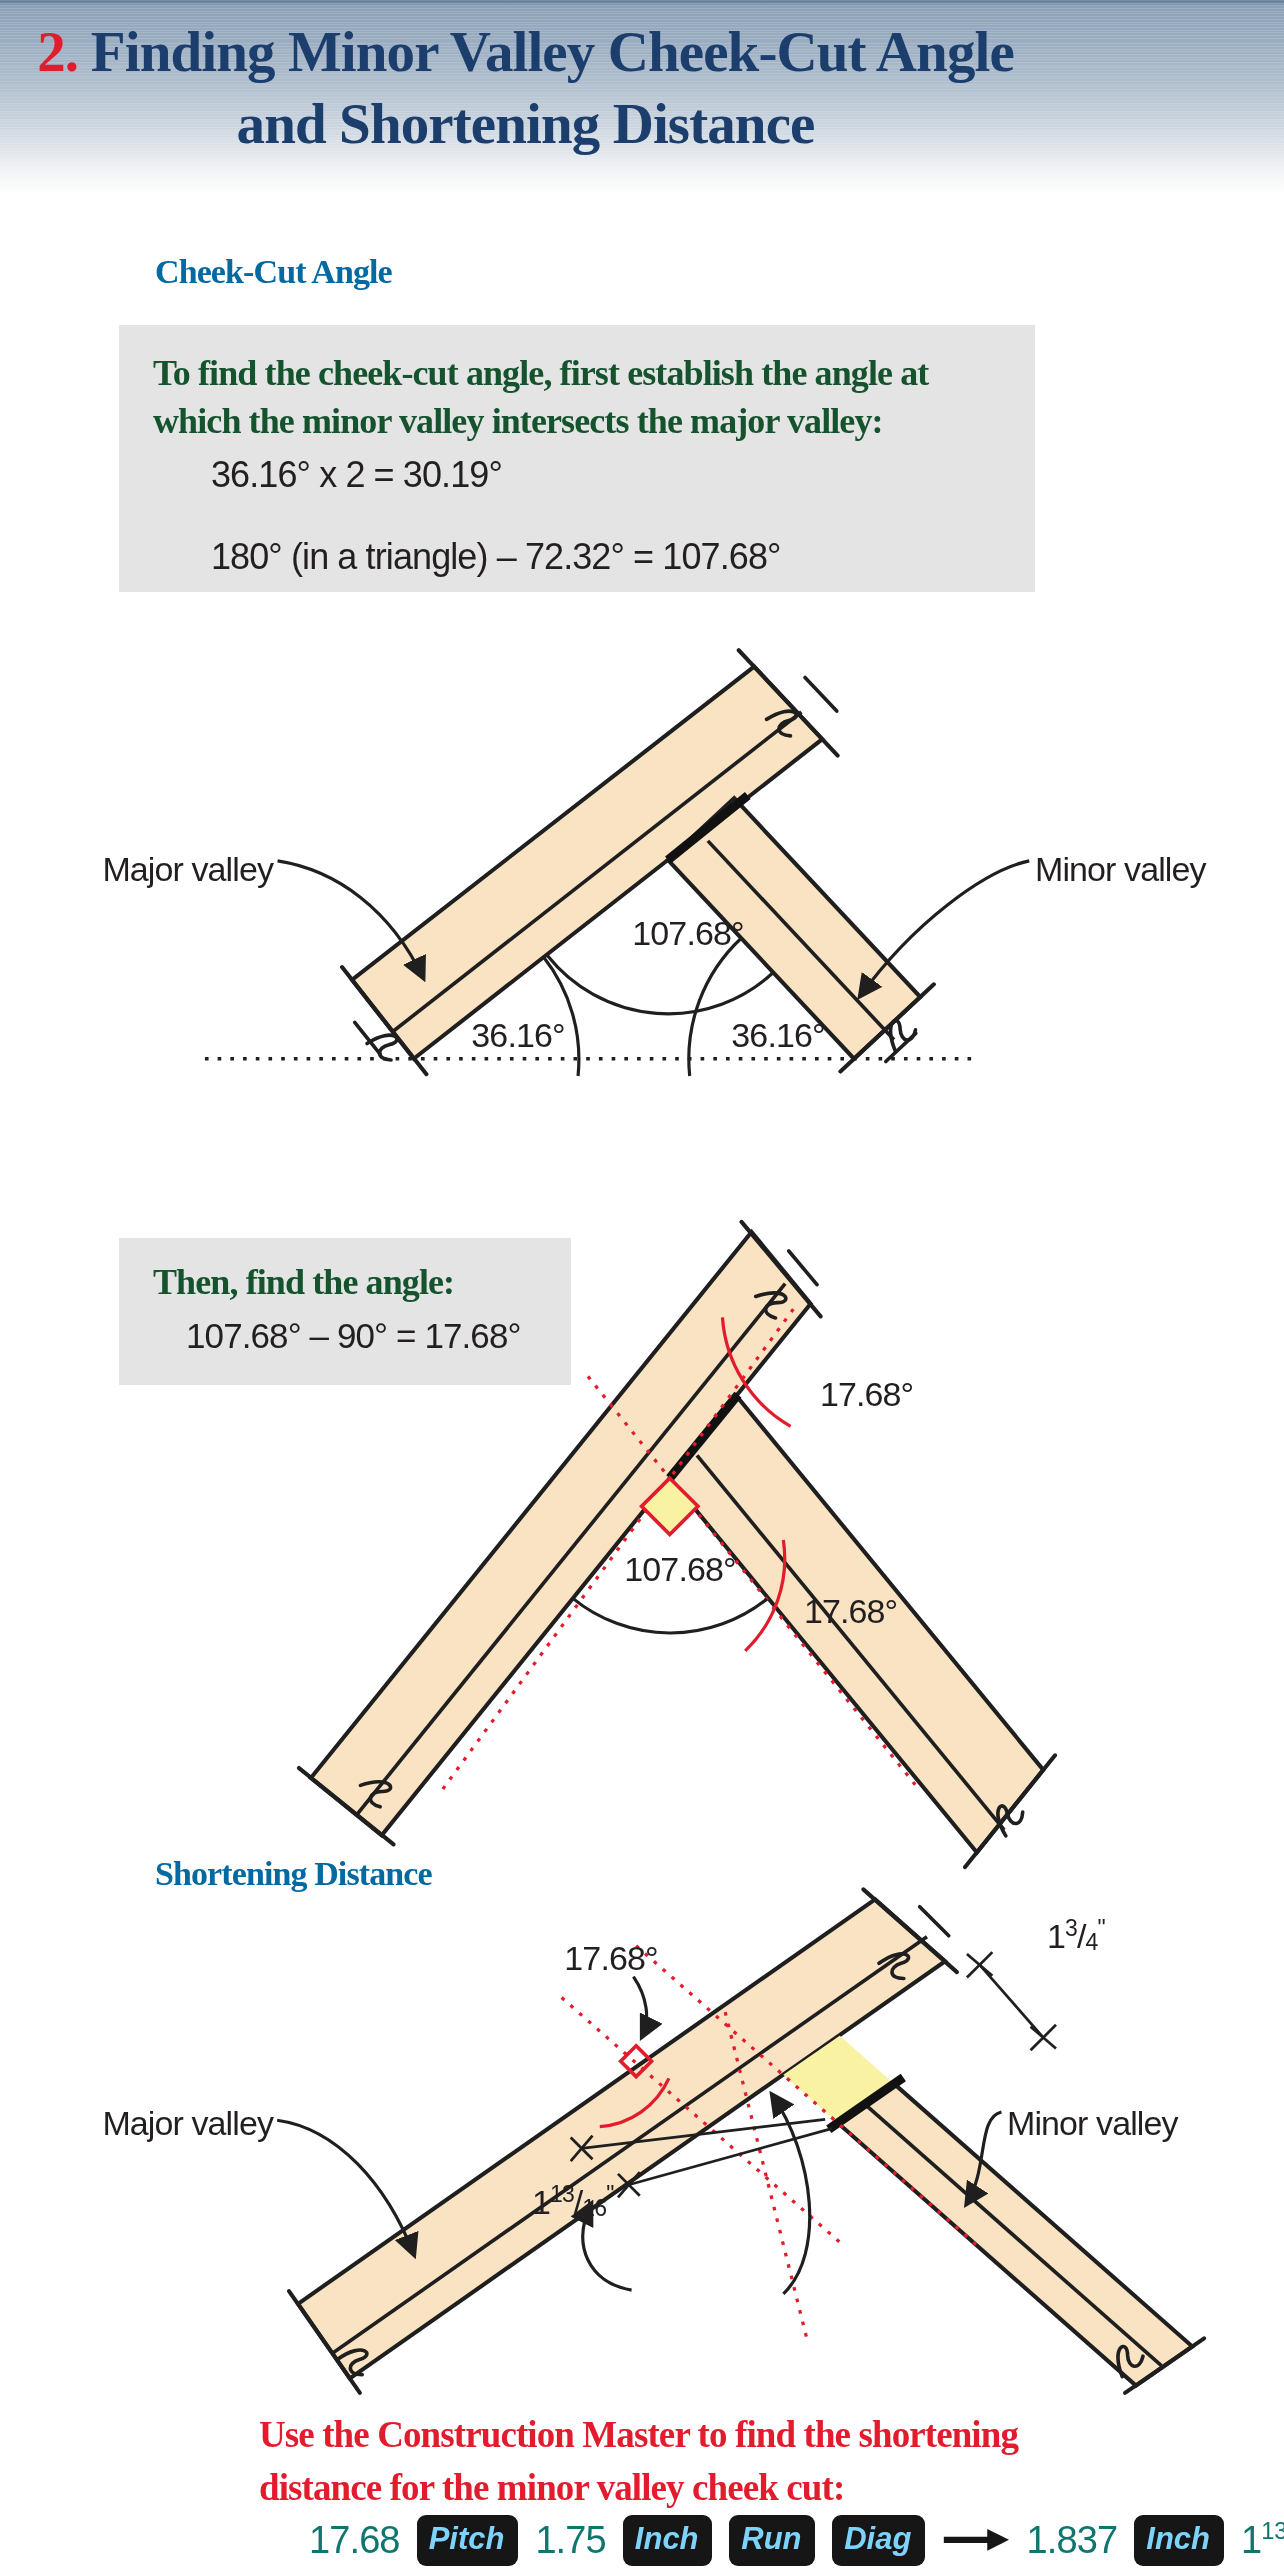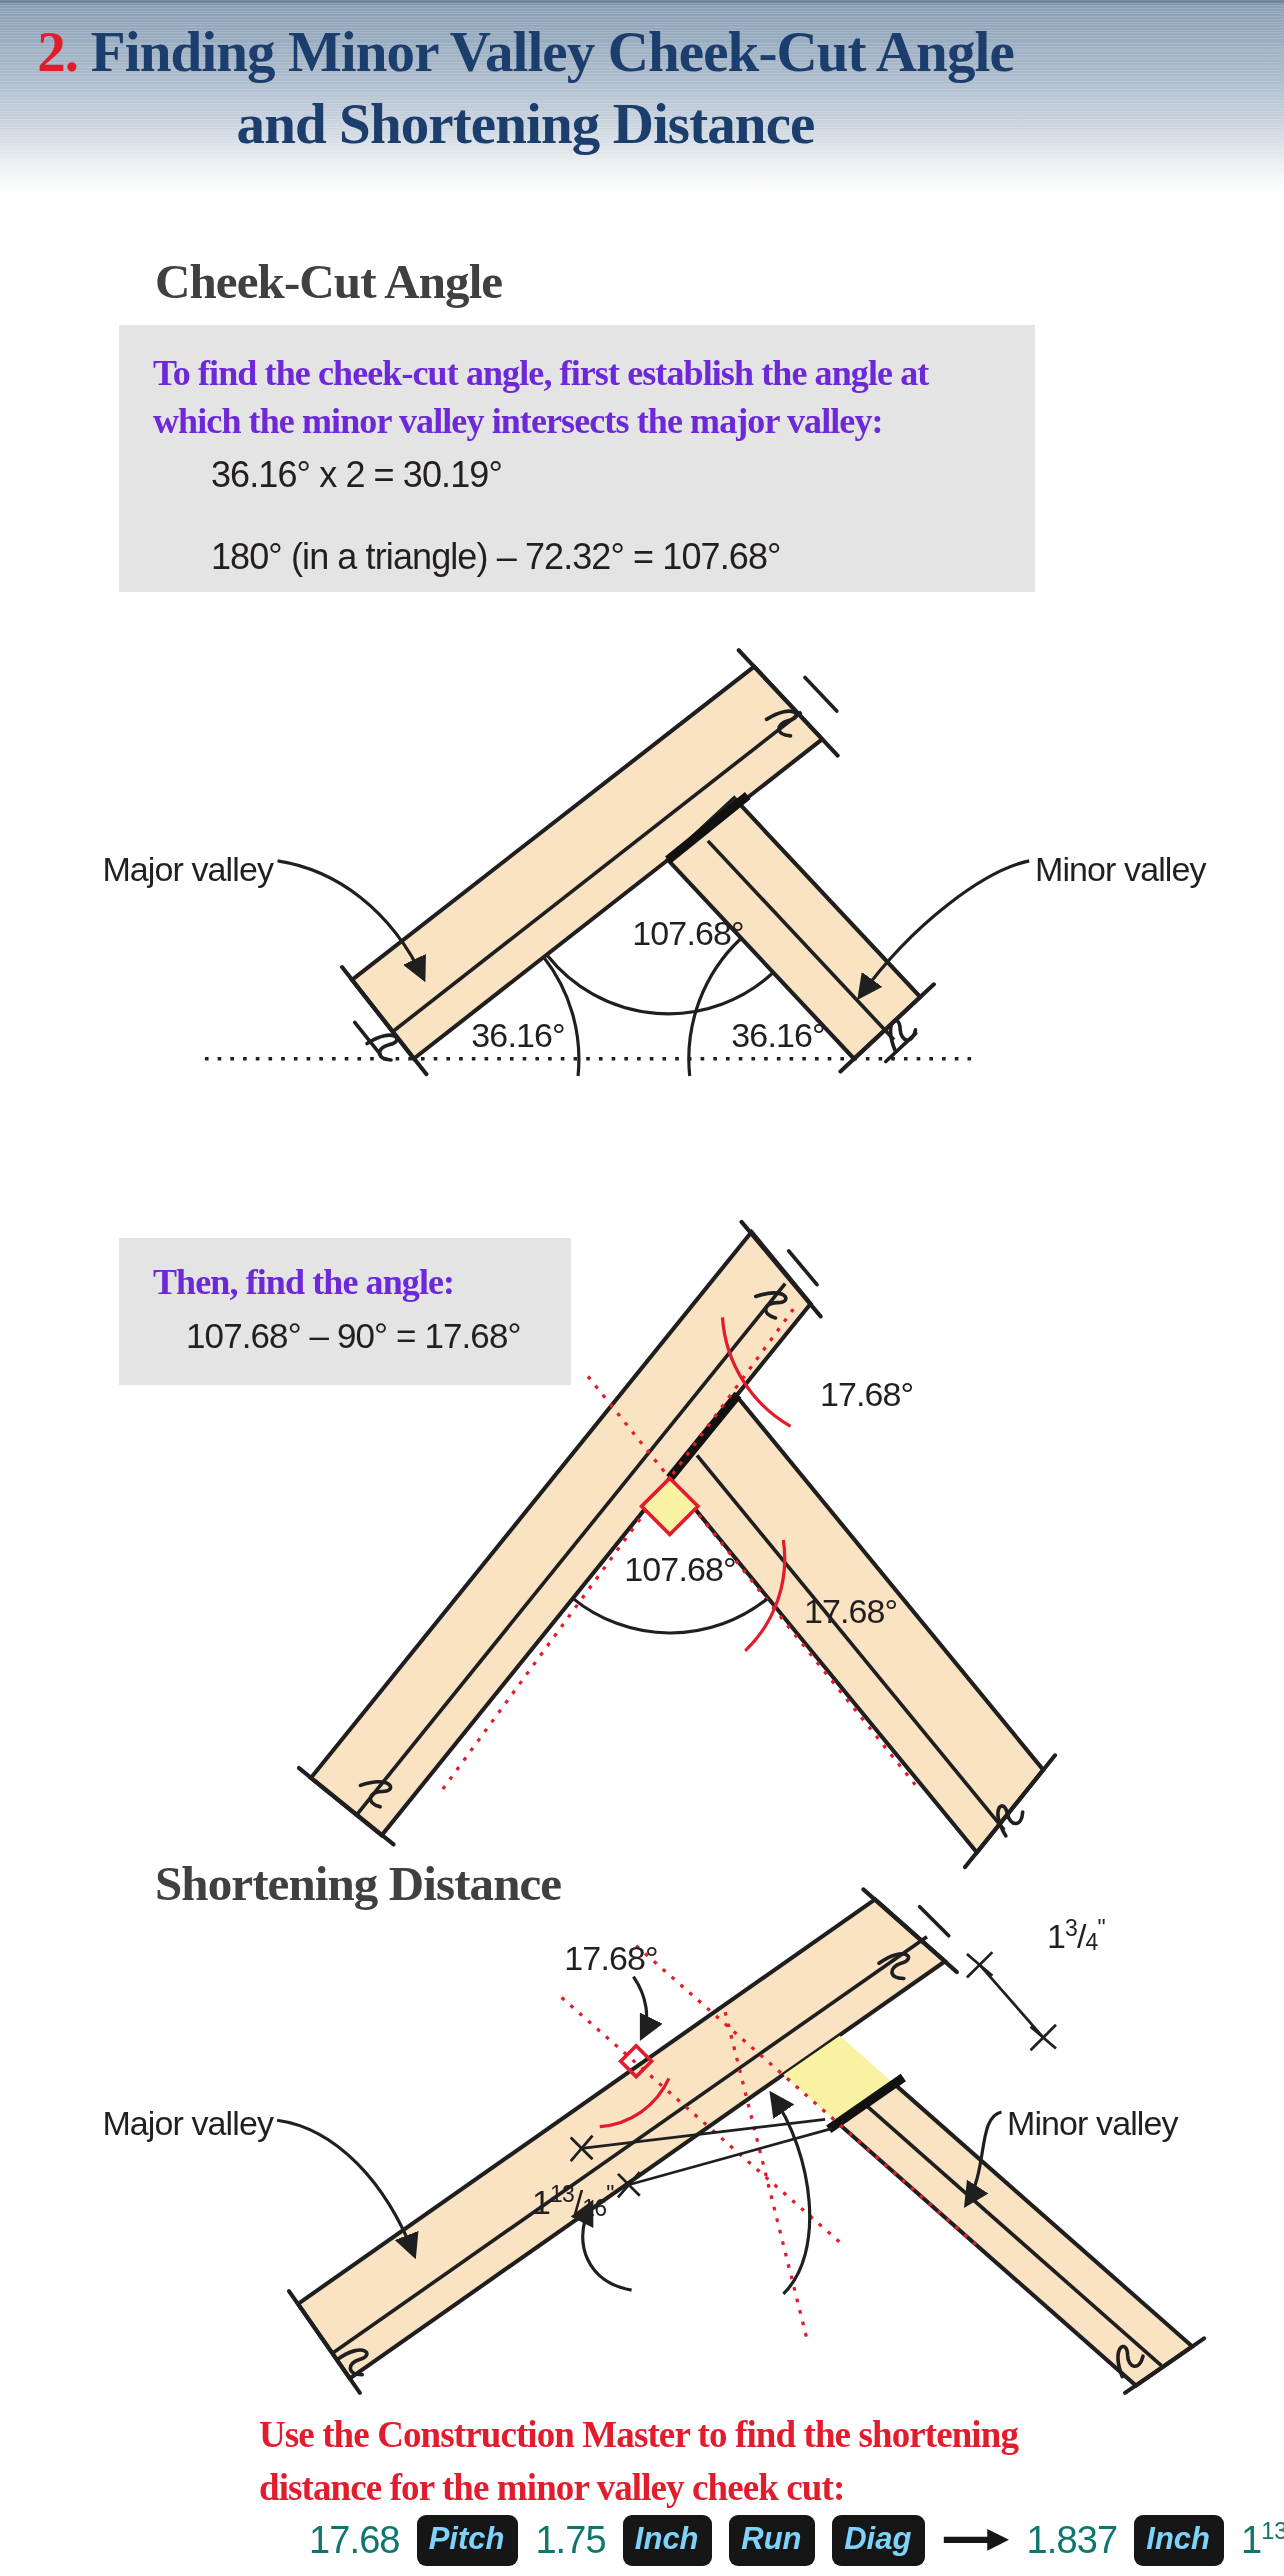--- a/index.html
+++ b/index.html
@@ -9,27 +9,27 @@
   
   .hdr{position:absolute;left:0;top:0;width:1285px;height:194px;
        background:linear-gradient(180deg,#5d7893 0%,#8ba0b7 3%,#98abbf 18%,#aebdcd 42%,#ccd5df 65%,#eceff3 85%,#ffffff 100%);}
   .hdr .scan{position:absolute;inset:0;background:repeating-linear-gradient(180deg,rgba(255,255,255,.14) 0 0.9px,rgba(0,0,0,0) 0.9px 2.7px);}
   .hdr-t{position:absolute;left:0;top:16.4px;width:1051px;text-align:center;
          font-family:"Liberation Serif",serif;font-weight:bold;font-size:57px;line-height:72px;
          color:#1c3e6d;letter-spacing:-0.9px;}
   .hdr-num{color:#e31c2d;margin-right:12.7px;}
 
   
-  .h2{position:absolute;font-family:"Liberation Serif",serif;font-weight:bold;font-size:49px;
-      color:#404040;letter-spacing:-0.9px;white-space:nowrap;}
+  .h2{position:absolute;font-family:"Liberation Serif",serif;font-weight:bold;font-size:34px;
+      color:#0369a1;letter-spacing:-0.9px;white-space:nowrap;}
 
   
   .gbox{position:absolute;background:#e4e4e4;}
   .red-lead{position:absolute;font-family:"Liberation Serif",serif;font-weight:bold;font-size:36px;
-            line-height:48px;color:#6d28d9;letter-spacing:-0.9px;white-space:nowrap;}
+            line-height:48px;color:#14532d;letter-spacing:-0.9px;white-space:nowrap;}
   .eq{position:absolute;font-size:36px;letter-spacing:-0.9px;color:#231f20;white-space:nowrap;}
 
   
   svg{position:absolute;left:0;overflow:visible;}
   .beam{fill:#fae3c3;stroke:#1f1f1f;stroke-width:4.5;stroke-linejoin:miter;}
   .iline{stroke:#1f1f1f;stroke-width:4;fill:none;}
   .cut{stroke:#1f1f1f;stroke-width:4.5;fill:none;stroke-linecap:round;}
   .tick{stroke:#1f1f1f;stroke-width:4;fill:none;stroke-linecap:round;}
   .thick{stroke:#111111;stroke-width:10;fill:none;}
   .arc{stroke:#1f1f1f;stroke-width:3.5;fill:none;}

